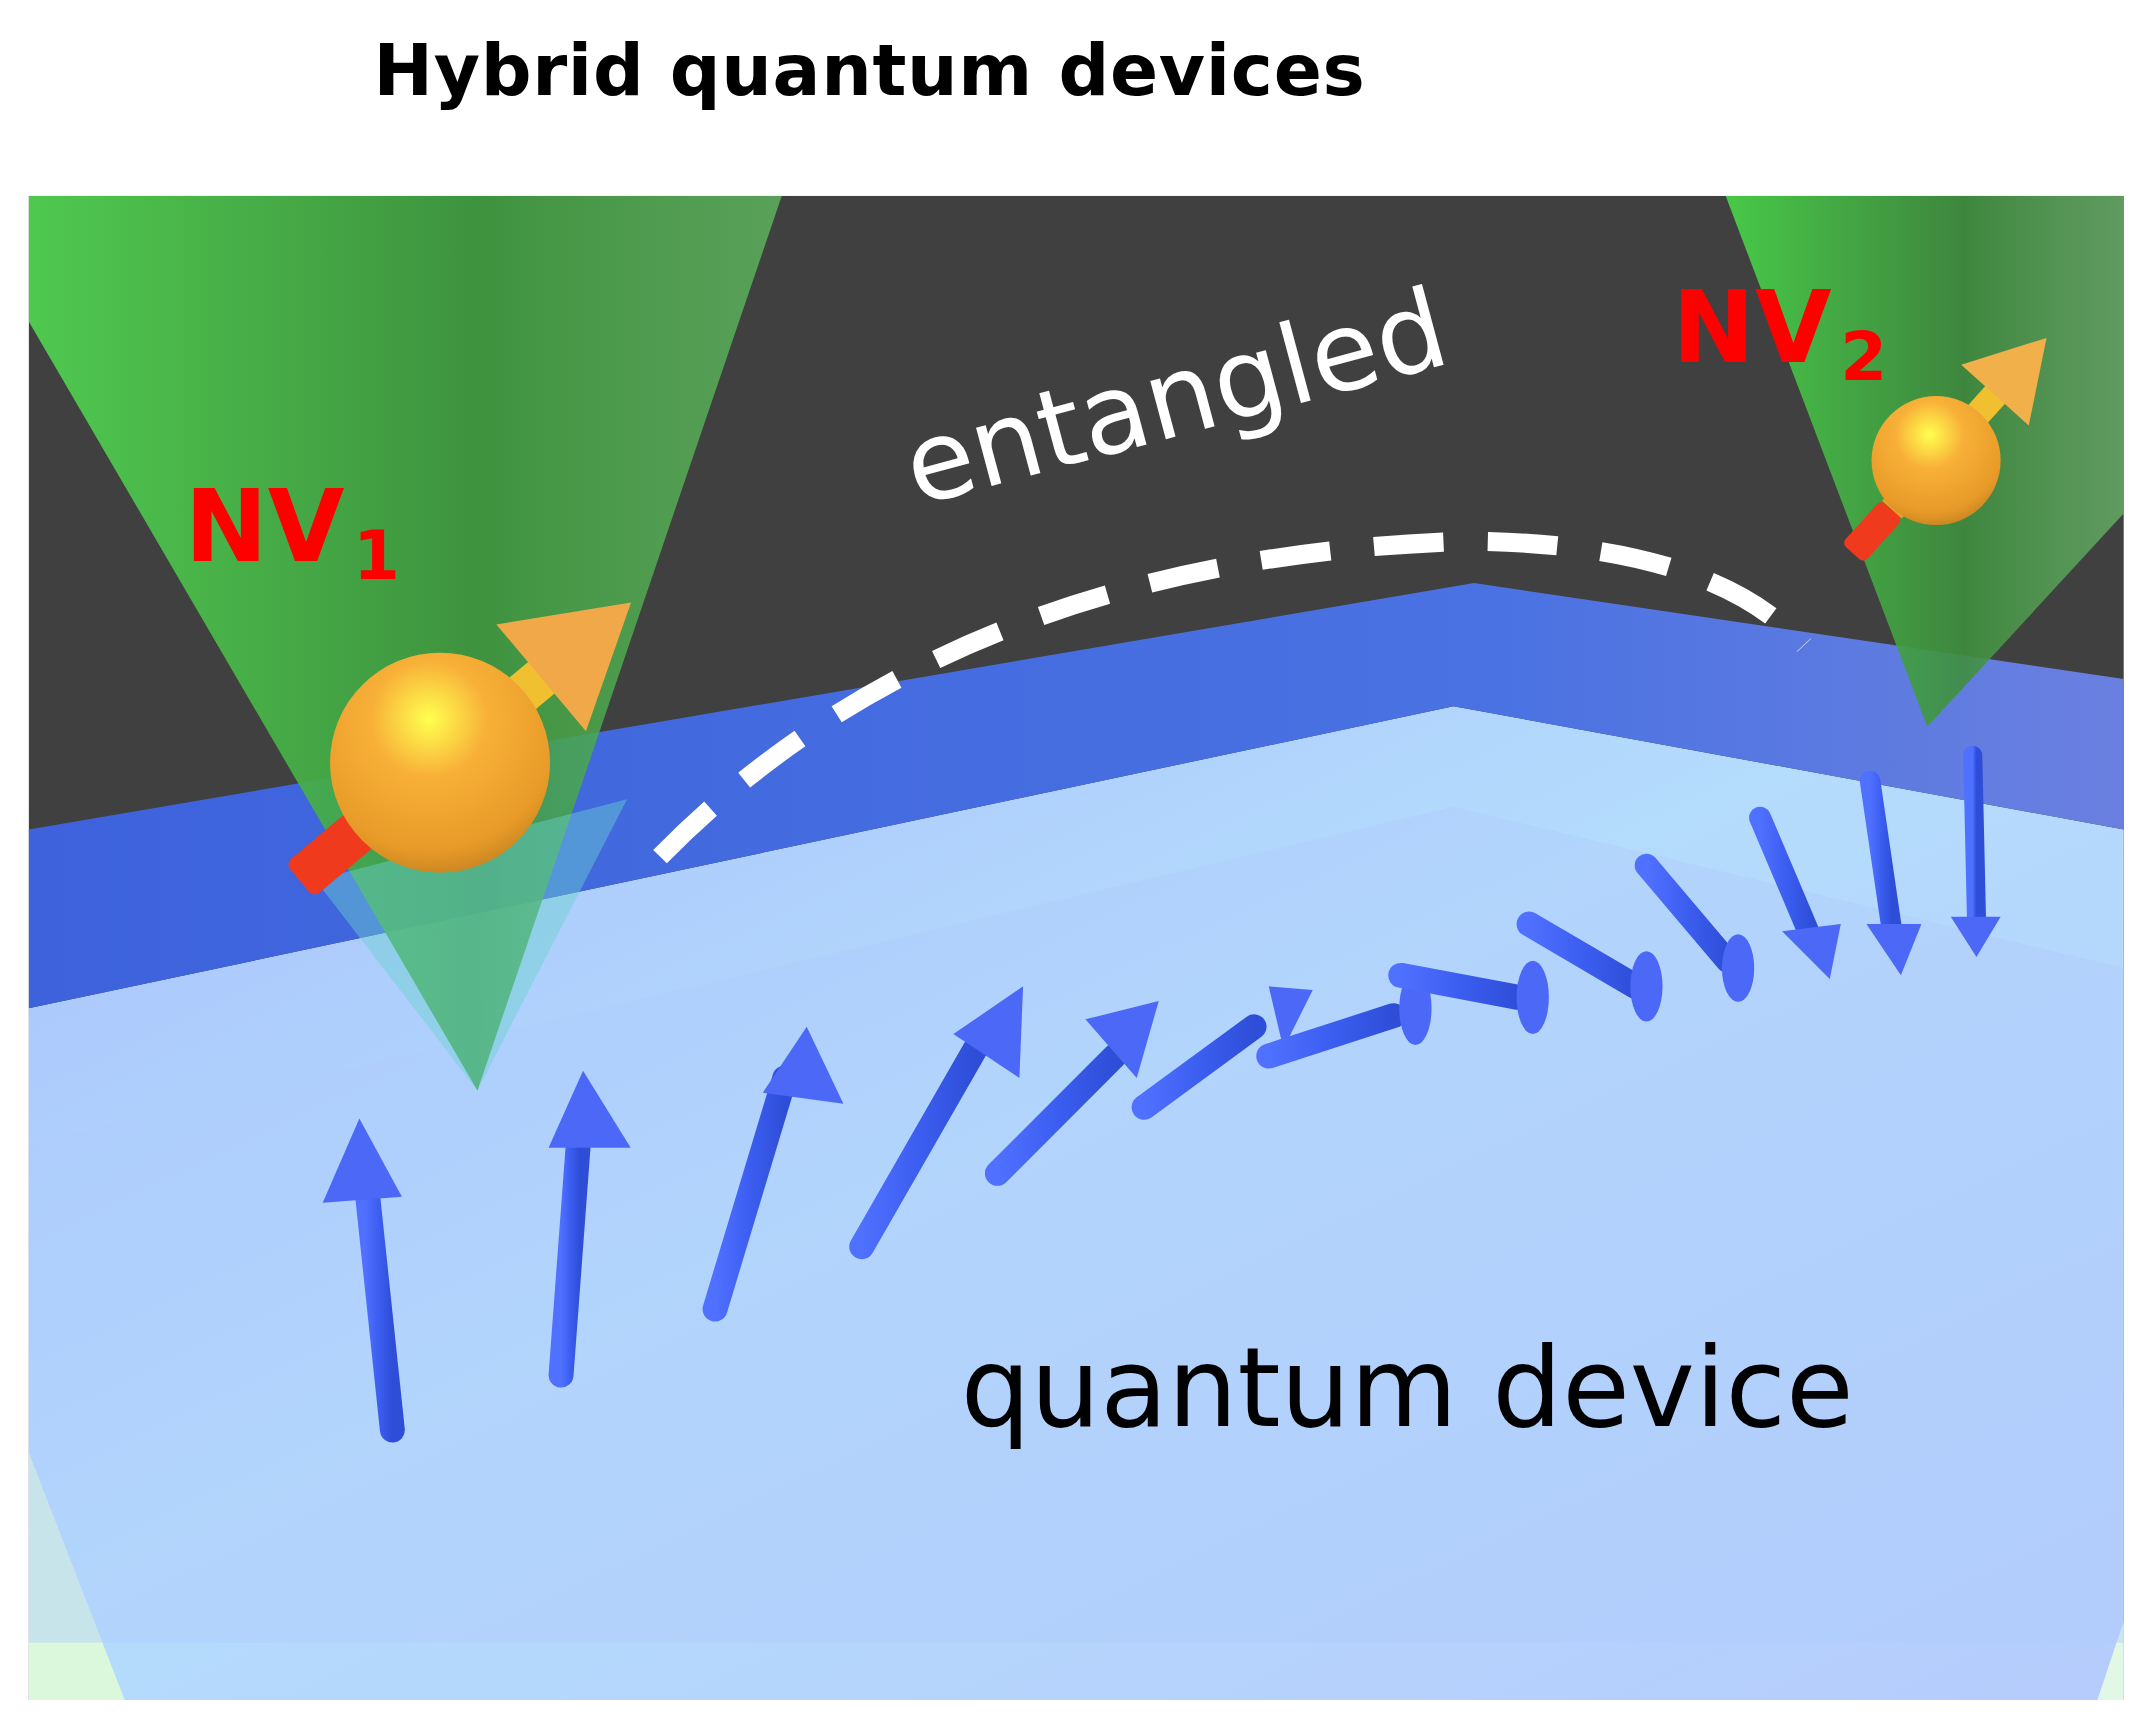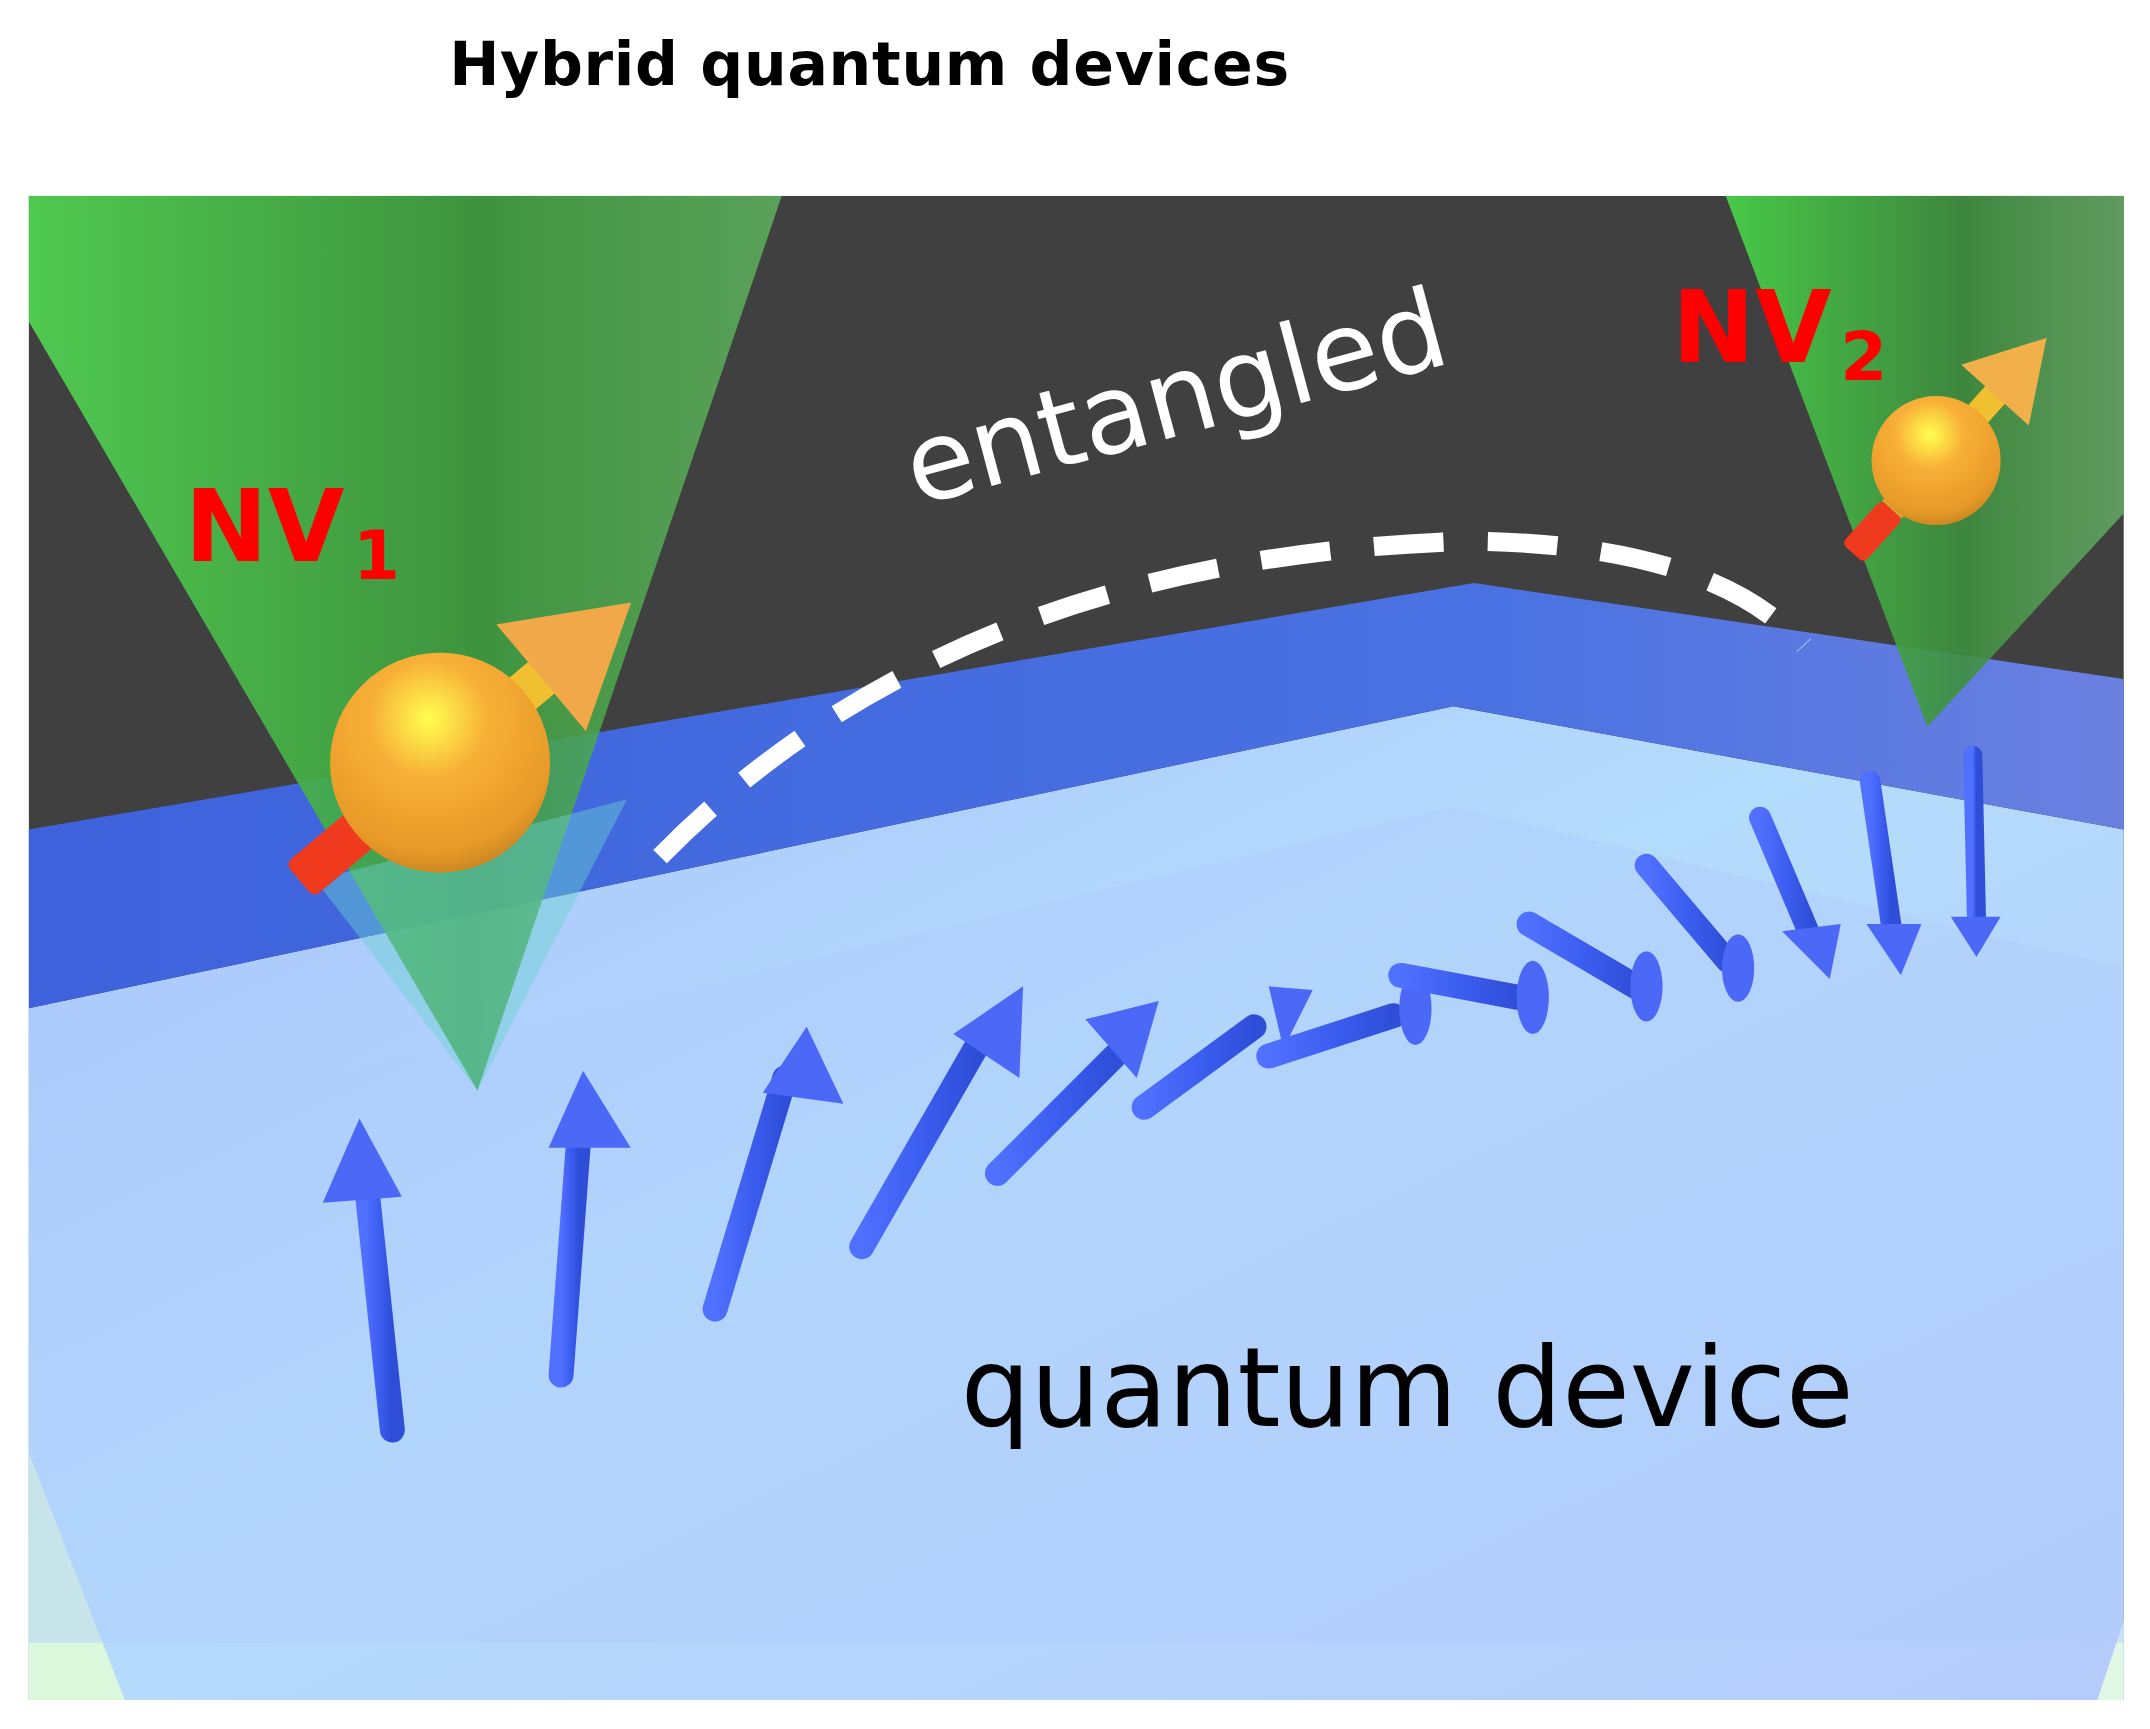--- a/index.html
+++ b/index.html
@@ -1,19 +1,19 @@
 <!DOCTYPE html>
 <html style="font-size:11.7px"><head>
 <meta charset="utf-8">
 <style>
   html, body { margin:0; padding:0; background:#ffffff; }
   body { width:2151px; height:1730px; position:relative; overflow:hidden; }
   #title {
     position:absolute; left:0; top:29px; width:1739px; text-align:center;
-    font-family:"DejaVu Sans", sans-serif; font-weight:bold; font-size:60px;
+    font-family:"DejaVu Sans", sans-serif; font-weight:bold; font-size:71px;
     color:#000; letter-spacing:0.7px;
   }
   #scene { position:absolute; left:0; top:0; }
   .lbl-nv { font-family:"DejaVu Sans", sans-serif; font-weight:bold; fill:#ff0000; }
   .lbl-white { font-family:"DejaVu Sans", sans-serif; fill:#ffffff; }
   .lbl-black { font-family:"DejaVu Sans", sans-serif; fill:#000000; }
 </style>
 </head>
 <body>
 

